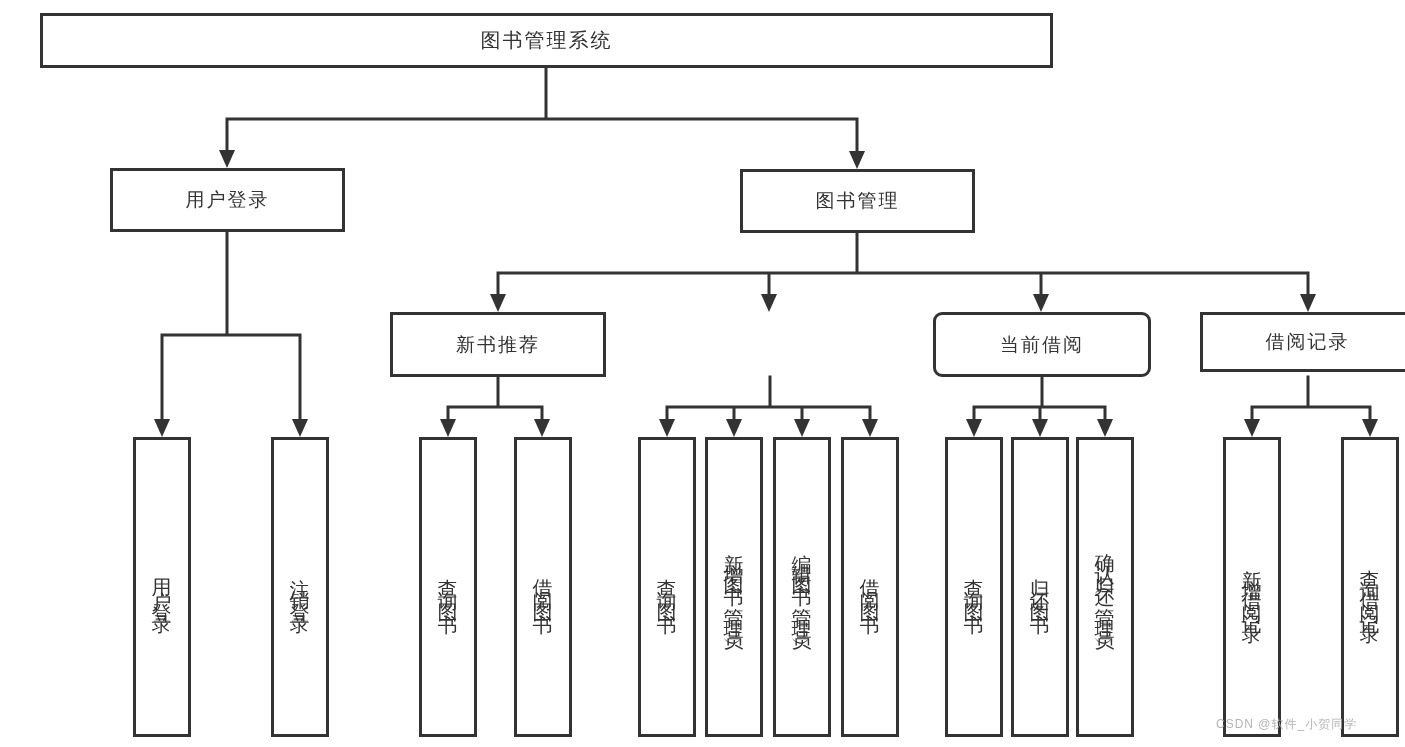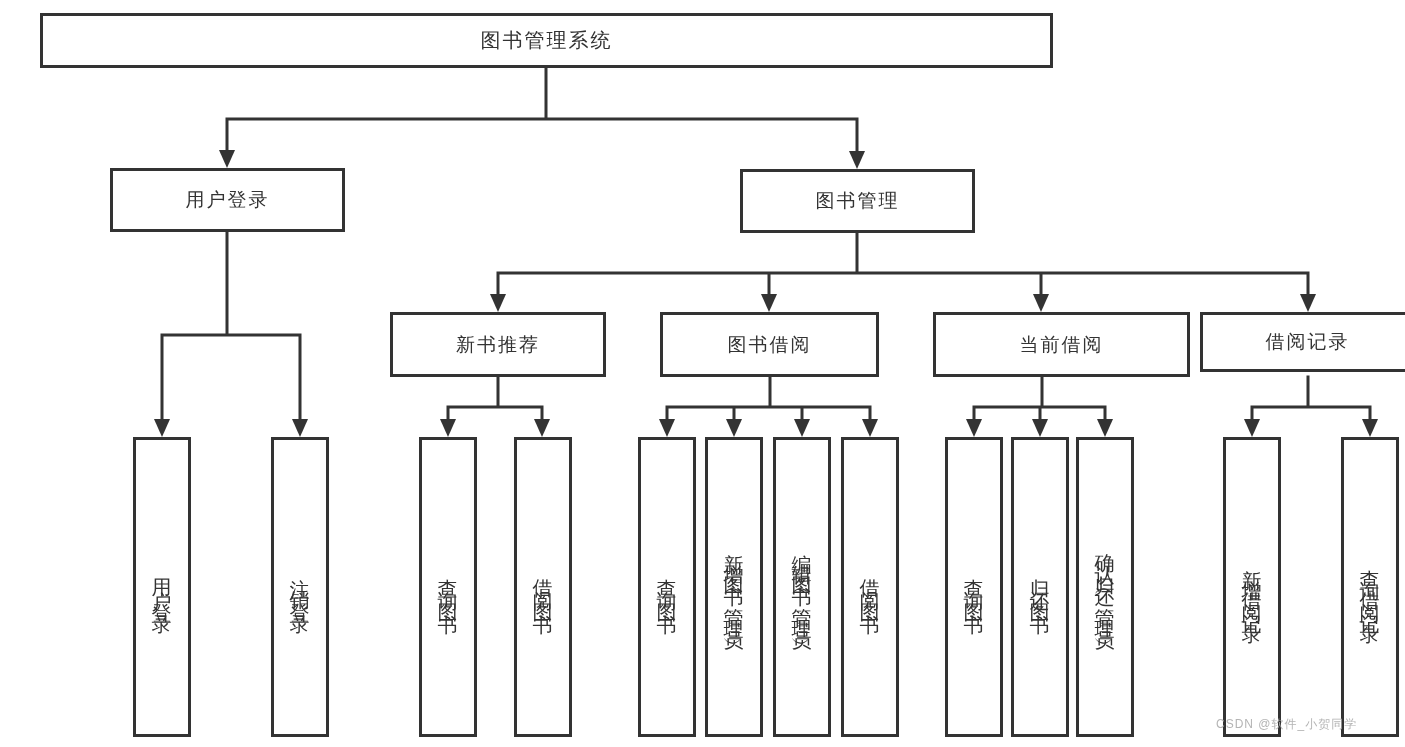--- a/index.html
+++ b/index.html
@@ -38,21 +38,21 @@
     line-height: 52px;
   }
   
   .n-root      { left: 12px;   top: 13px;  width: 1013px; height: 55px; font-size: 20px; }
   
   .n-login     { left: 82px;   top: 168px; width: 235px; height: 64px; }
   .n-bookmgmt  { left: 712px;  top: 169px; width: 235px; height: 64px; }
   
   .n-recommend { left: 362px;  top: 312px; width: 216px; height: 65px; }
   .n-borrow    { left: 632px;  top: 312px; width: 219px; height: 65px; }
-  .n-current   { left: 905px;  top: 312px; width: 257px; height: 65px; }
+  .n-current   { left: 905px;  top: 312px; width: 218px; height: 65px; border-radius: 9px; }
   .n-records   { left: 1172px; top: 312px; width: 215px; height: 60px; }
   
   .lf { top: 437px; width: 58px; height: 300px; }
   .lf1  { left: 105px; }
   .lf2  { left: 243px; }
   .lf3  { left: 391px; }
   .lf4  { left: 486px; }
   .lf5  { left: 610px; }
   .lf6  { left: 677px; letter-spacing: 11px; line-height: 50px; }
   .lf7  { left: 745px; letter-spacing: 11px; line-height: 50px; }
@@ -112,21 +112,20 @@
       <use href="#ah" x="1342" y="437"></use>
     </g>
   </svg>
 
   <div class="node n-root">图书管理系统</div>
 
   <div class="node n-login">用户登录</div>
   <div class="node n-recommend">新书推荐</div>
 
   <div class="node n-bookmgmt">图书管理</div>
-  <div class="node n-borrow">图书借阅</div>
   <div class="node n-current">当前借阅</div>
   <div class="node n-records">借阅记录</div>
 
   <div class="node leaf lf lf1">用户登录</div>
   <div class="node leaf lf lf2">注销登录</div>
 
   <div class="node leaf lf lf3">查询图书</div>
   <div class="node leaf lf lf4">借阅图书</div>
 
   <div class="node leaf lf lf5">查询图书</div>

